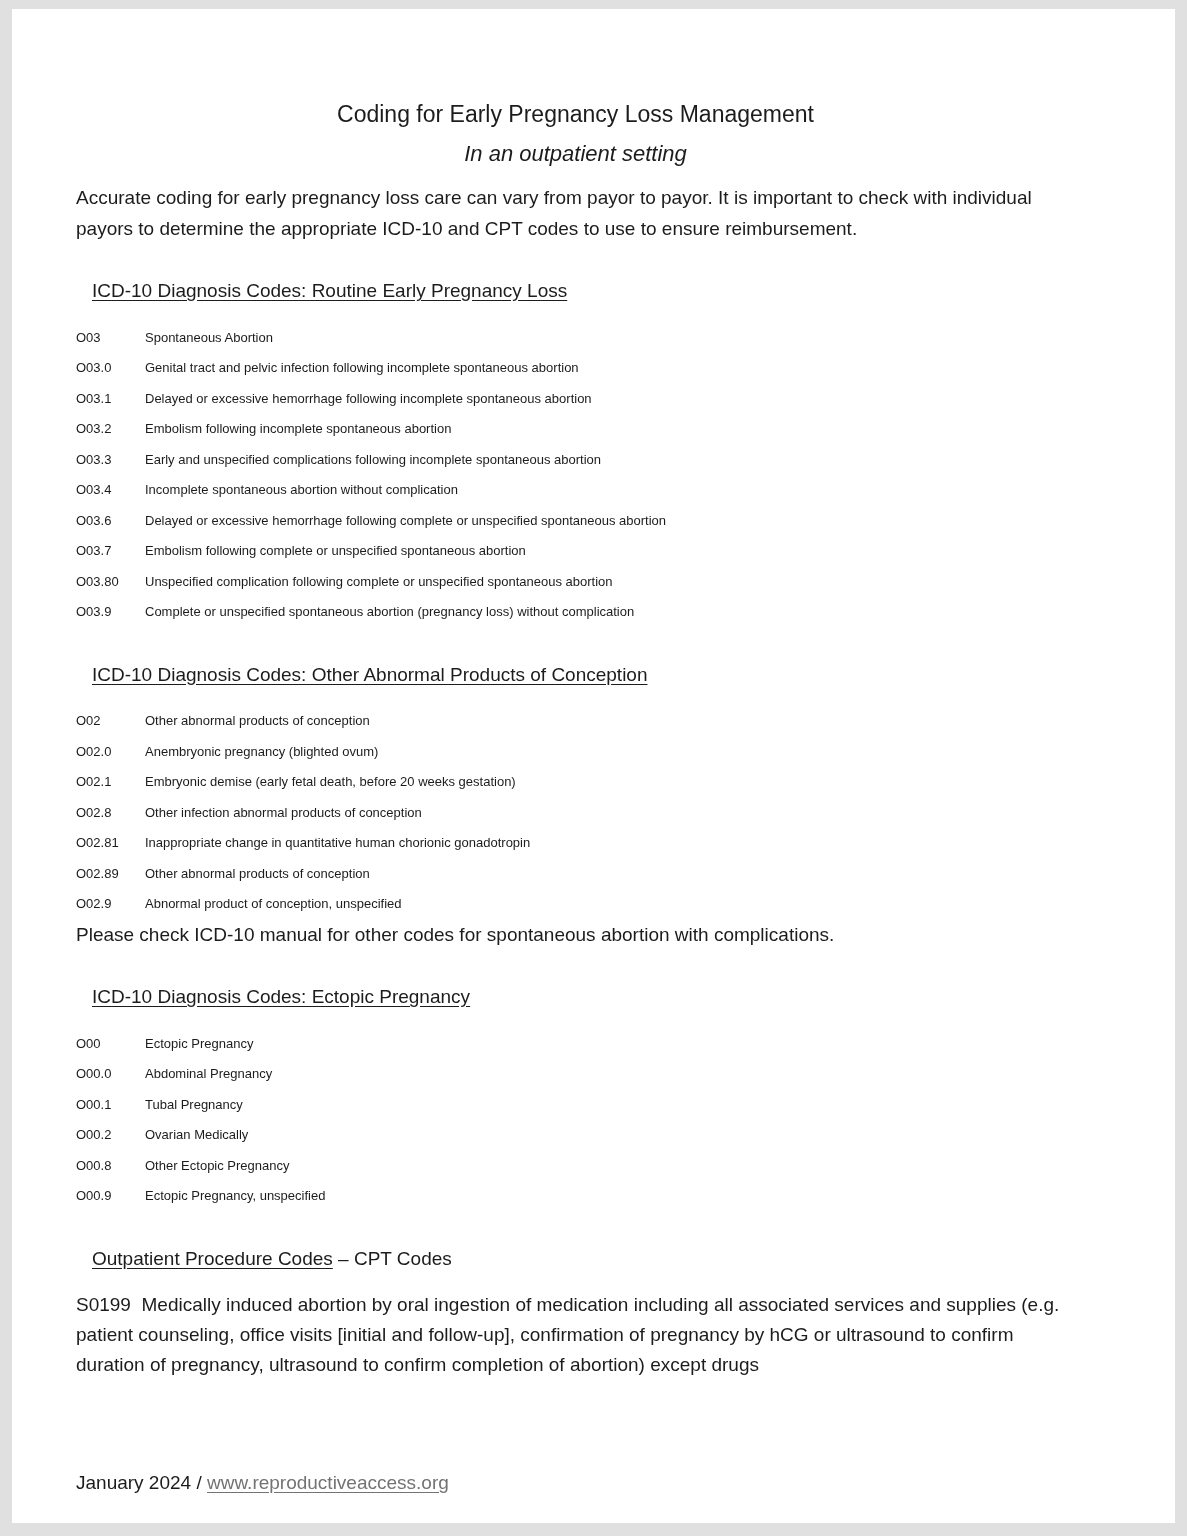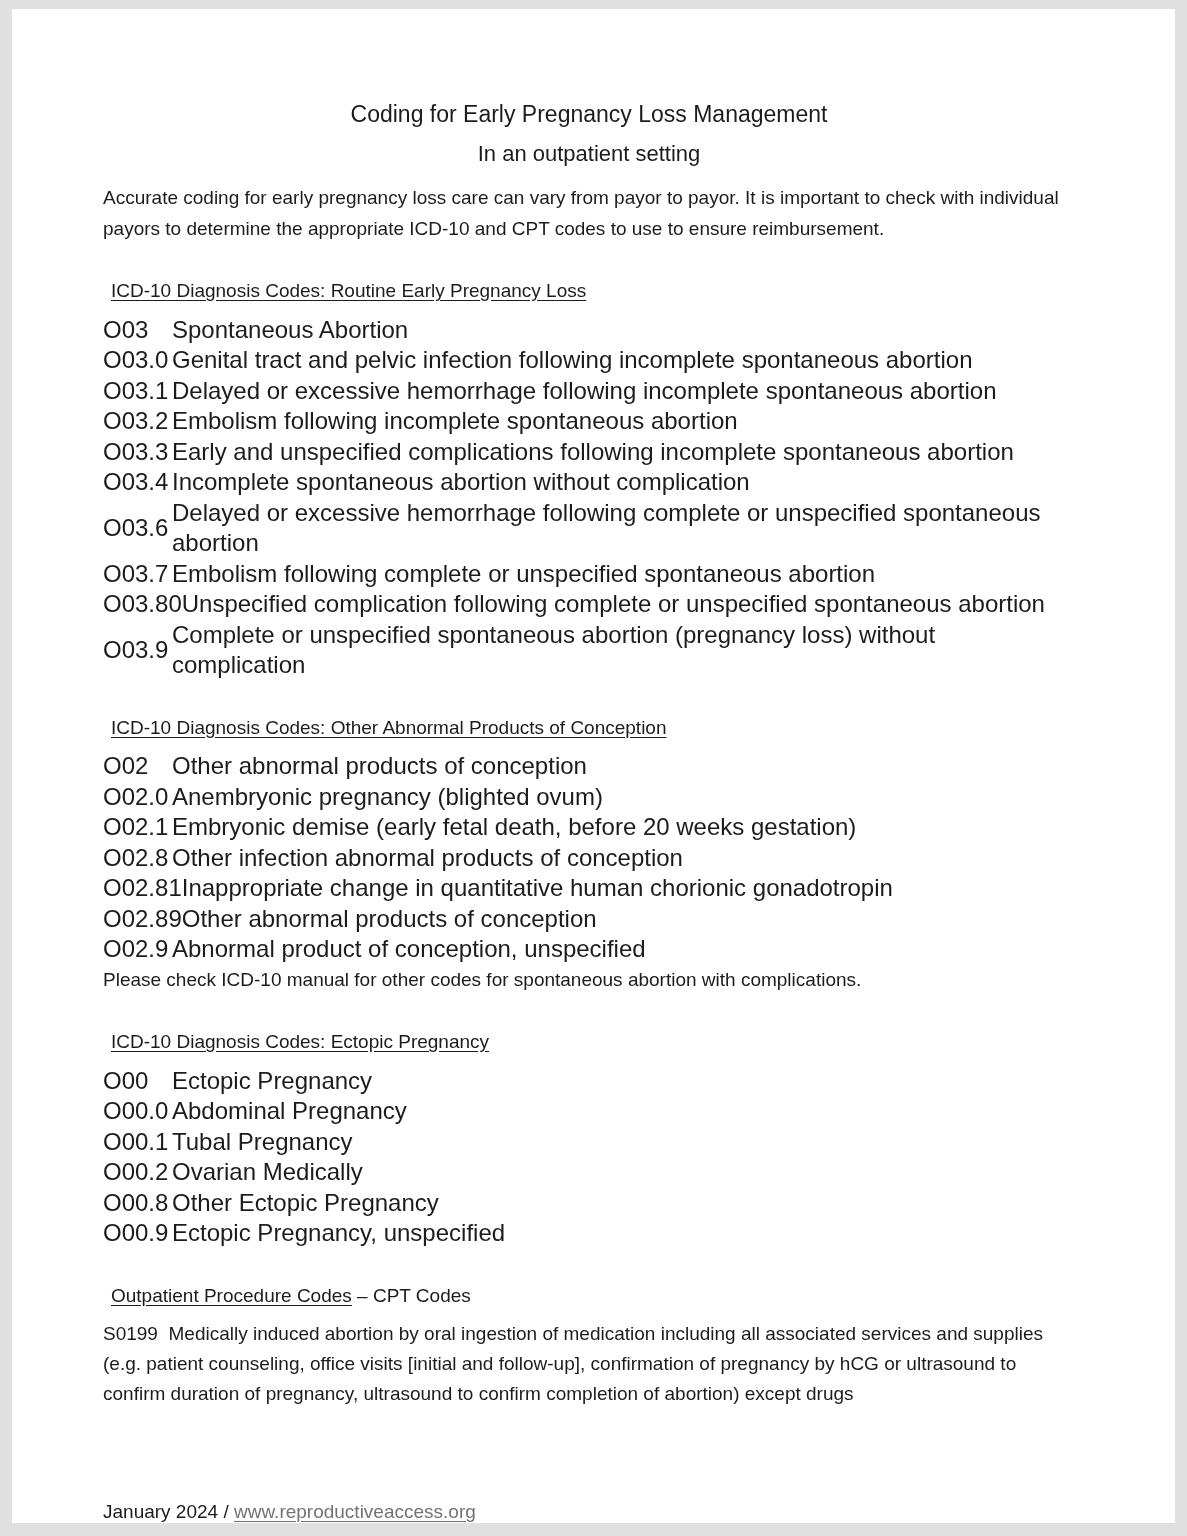--- a/index.html
+++ b/index.html
@@ -16,59 +16,60 @@
     background: #e0e0e0;
     position: relative;
   }
   .page {
     position: absolute;
     left: 12px;
     top: 9px;
     width: 1163px;
     height: 1514px;
     background: #ffffff;
-    padding: 88px 100px 40px 91px;
+    padding: 88px 100px 40px 64px;
     overflow: hidden;
   }
   .doc-title {
     font-size: 23px;
     line-height: 34px;
     text-align: center;
     font-weight: normal;
     margin: 0 0 6px 0;
   }
   .doc-subtitle {
     font-size: 22px;
     line-height: 34px;
     text-align: center;
     font-weight: normal;
     margin: 0;
+    font-style: italic;
   }
   .intro {
     font-size: 19px;
     line-height: 30.5px;
     margin: 12px 0 0 0;
   }
   .section {
     margin-top: 32px;
   }
   .section-heading {
     font-size: 19px;
     line-height: 30.5px;
     font-weight: normal;
-    margin: 8px;
+    margin: 16px;
   }
   .section-heading .underlined {
     text-decoration: underline;
     text-underline-offset: 3px;
   }
   .code-table { margin: 0; }
   .code-row {
     display: flex;
-    font-size: 24px;
+    font-size: 13px;
     line-height: 30.5px;
     align-items: center;
   }
   .code-col {
     flex: 0 0 69px;
   }
   .desc-col {
     flex: 1;
   }
   .section-note {

